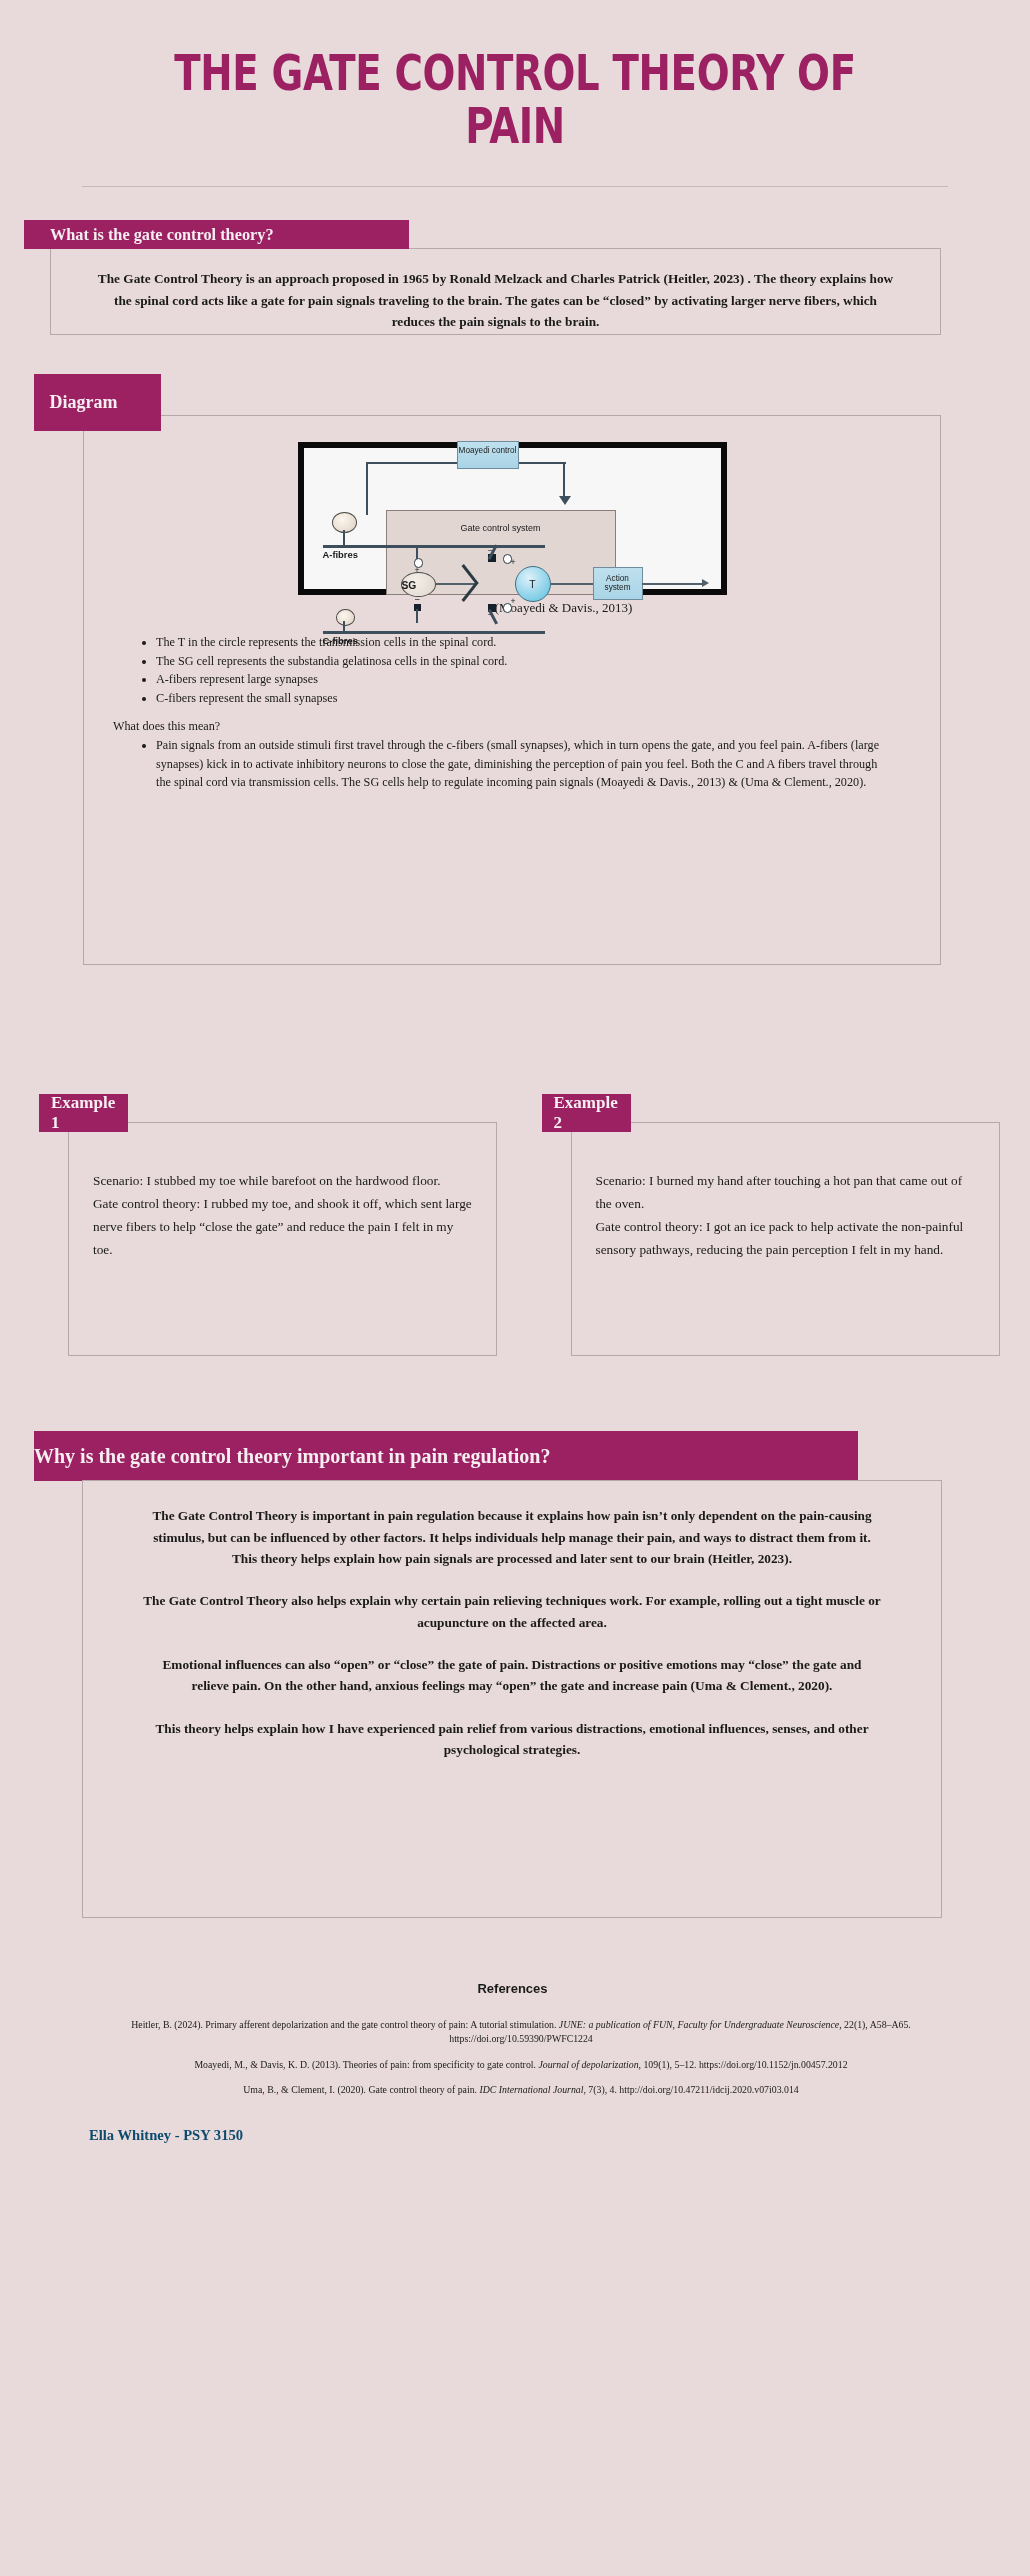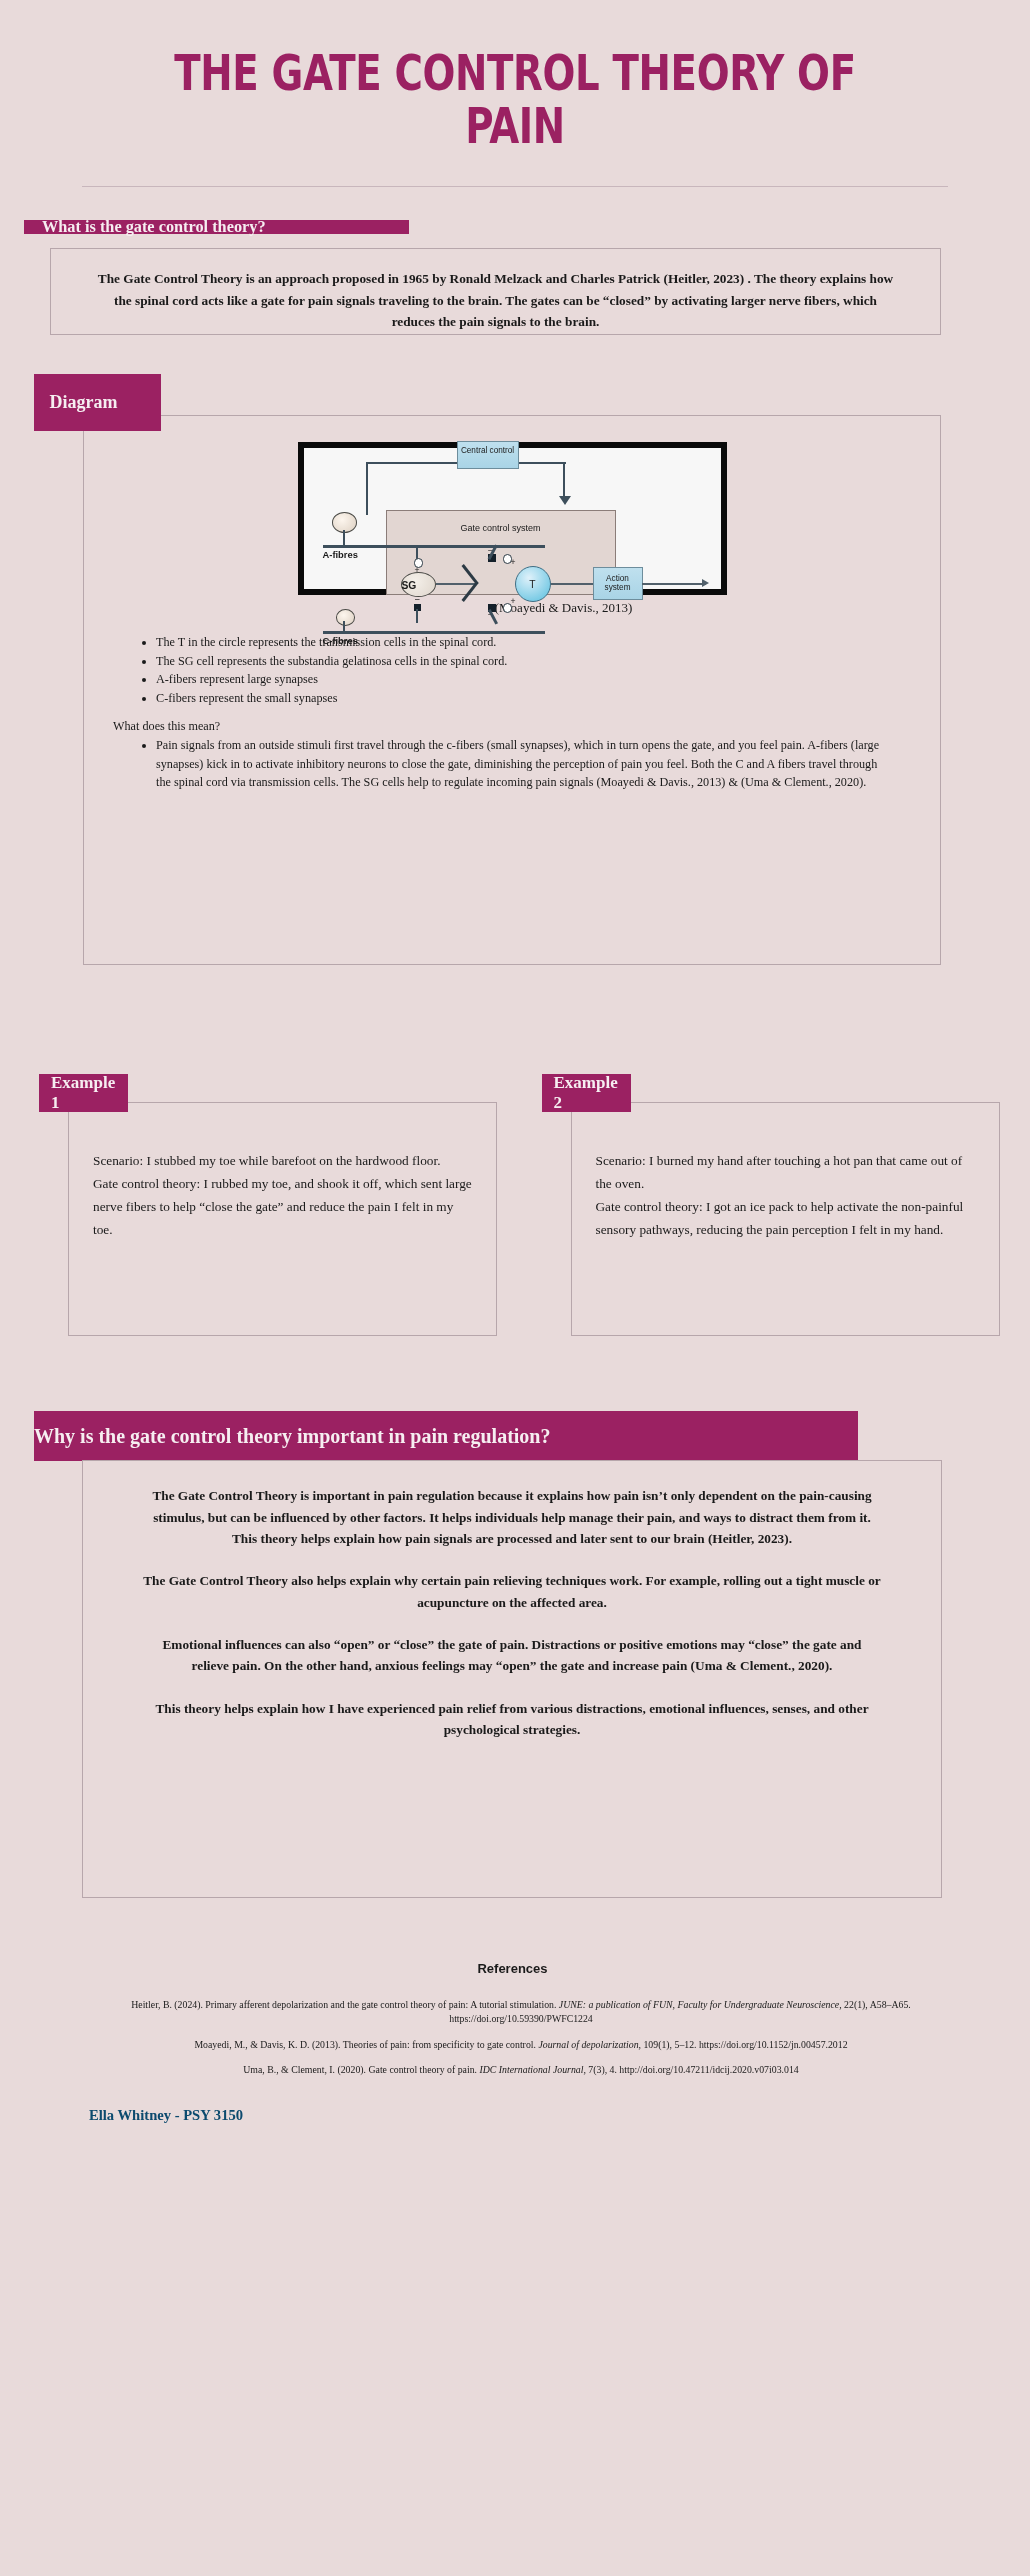--- a/index.html
+++ b/index.html
@@ -119,42 +119,42 @@
 <body>
 
 <div class="page">
 
   <div class="title-wrap">
     <div class="title">THE GATE CONTROL THEORY OF PAIN</div>
   </div>
   <div class="title-rule"></div>
 
   <div class="section" style="margin-top:33px; height:120px;">
-    <div class="badge" style="left:24px; top:0; width:385px; height:14px; font-size:16.3px; padding:0 18px;">
+    <div class="badge" style="left:24px; top:0; width:385px; height:29px; font-size:16.3px; padding:0 26px;">
       <span>What is the gate control theory?</span>
     </div>
     <div class="panel" style="position:absolute; left:50px; top:28px; width:891px; height:87px;">
       <p class="body-text" style="padding:19px 46px 0 46px;">The Gate Control Theory is an approach proposed in 1965 by Ronald Melzack and Charles Patrick (Heitler, 2023) . The theory explains how the spinal cord acts like a gate for pain signals traveling to the brain. The gates can be “closed” by activating larger nerve fibers, which reduces the pain signals to the brain.</p>
     </div>
   </div>
 
   <div class="section" style="margin-top:34px; height:661px;">
     <div class="badge" style="left:34px; top:0; width:127px; height:57px; font-size:18px; padding:0 15.5px;">
       <span>Diagram</span>
     </div>
 
     <div class="panel" style="position:absolute; left:83px; top:41px; width:858px; height:550px;">
 
       <div class="diagram-frame" style="margin-top:26px;">
 
         <div style="position:absolute; left:153px; top:-6.9px; width:62px; height:28px;
                     background:linear-gradient(180deg,#bfe0ee,#a9d4e6); border:0.9px solid #6d8d9c;
                     font-family:'Liberation Sans',sans-serif; font-size:8.2px; line-height:9.4px;
                     text-align:center; padding-top:3.4px; box-sizing:border-box; z-index:4;">
-          <span>Central control</span>
+          <span>Moayedi control</span>
         </div>
 
         <div style="position:absolute; left:62px; top:13.7px; width:93px; height:2.6px; background:#3d4f5c;"></div>
         <div style="position:absolute; left:62px; top:13.7px; width:2.6px; height:53px; background:#3d4f5c;"></div>
         <div style="position:absolute; left:214px; top:13.7px; width:48px; height:2.6px; background:#3d4f5c;"></div>
         <div style="position:absolute; left:259px; top:13.7px; width:2.6px; height:36px; background:#3d4f5c;"></div>
         <div style="position:absolute; left:255px; top:48px; width:0; height:0;
                     border-left:6px solid transparent; border-right:6px solid transparent; border-top:9.4px solid #3d4f5c;"></div>
 
         <div style="position:absolute; left:82px; top:62px; width:230px; height:85px;
@@ -235,21 +235,21 @@
       </ul>
 
       <div class="qline" style="margin-left:29px;">What does this mean?</div>
 
       <ul class="bullets" style="margin:0 60px 0 48px;">
         <li>Pain signals from an outside stimuli first travel through the c-fibers (small synapses), which in turn opens the gate, and you feel pain. A-fibers (large synapses) kick in to activate inhibitory neurons to close the gate, diminishing the perception of pain you feel. Both the C and A fibers travel through the spinal cord via transmission cells. The SG cells help to regulate incoming pain signals (Moayedi &amp; Davis., 2013) &amp; (Uma &amp; Clement., 2020).</li>
       </ul>
     </div>
   </div>
 
-  <div class="section" style="margin-top:39px; height:292px;">
+  <div class="section" style="margin-top:59px; height:292px;">
     <div class="ex-row">
 
       <div class="ex-col">
         <div class="badge" style="left:0; top:0; width:89px; height:38px; font-size:17px; padding:0 12px;">
           <span>Example 1</span>
         </div>
         <div class="ex-panel" style="position:absolute; left:29px; top:27.5px; width:429px; height:234px;">
           <p class="ex-text body-left" style="padding:33px 22px 0 24px; white-space:pre-line;">Scenario: I stubbed my toe while barefoot on the hardwood floor.
 Gate control theory: I rubbed my toe, and shook it off, which sent large nerve fibers to help “close the gate” and reduce the pain I felt in my toe.</p>
         </div>

